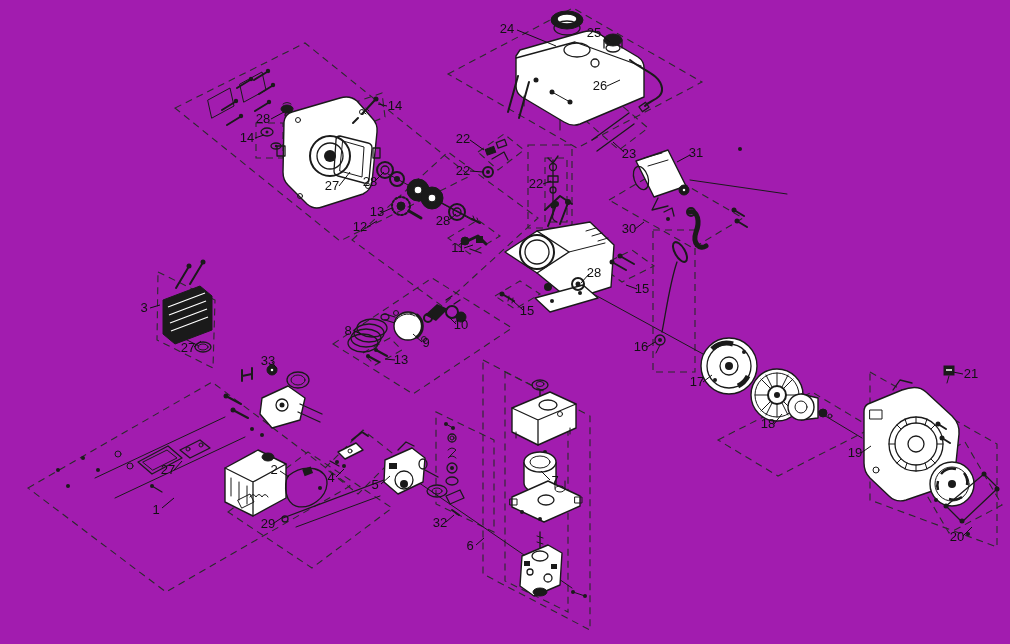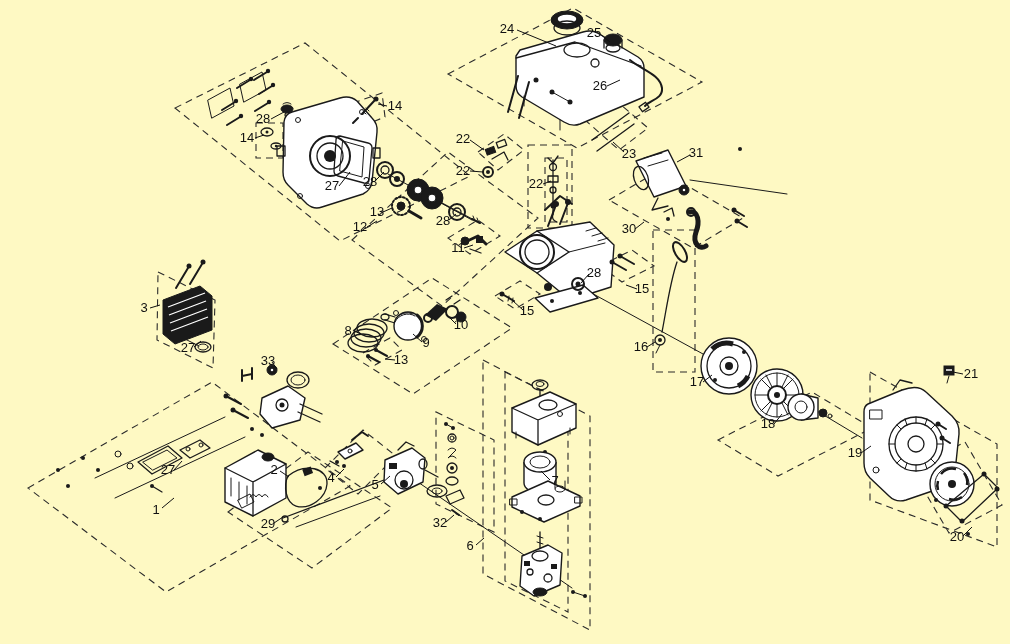--- a/index.html
+++ b/index.html
@@ -1,16 +1,16 @@
 <!DOCTYPE html>
 <html><head>
 <meta charset="utf-8">
 <style>
   html,body{margin:0;padding:0;background:#fff;}
-  .canvas{position:relative;width:1010px;height:644px;background:#fef9c3;overflow:hidden;
+  .canvas{position:relative;width:1010px;height:644px;background:#a21caf;overflow:hidden;
           font-family:"Liberation Sans",sans-serif;}
   svg{position:absolute;left:0;top:0;}
   .dash{stroke:#2b2b2b;stroke-width:1.1;fill:none;stroke-dasharray:7 5;}
   .ln{stroke:#1a1a1a;stroke-width:1.3;fill:none;stroke-linecap:round;stroke-linejoin:round;}
   .thin{stroke-width:1;}
   .t2{stroke-width:2;}
   .t3{stroke-width:3;}
   .wht{fill:#ffffff;stroke:#1a1a1a;stroke-width:1.4;stroke-linejoin:round;}
   .blk{fill:#1a1a1a;stroke:none;}
   .dkr{fill:#1a1a1a;stroke:#1a1a1a;}

